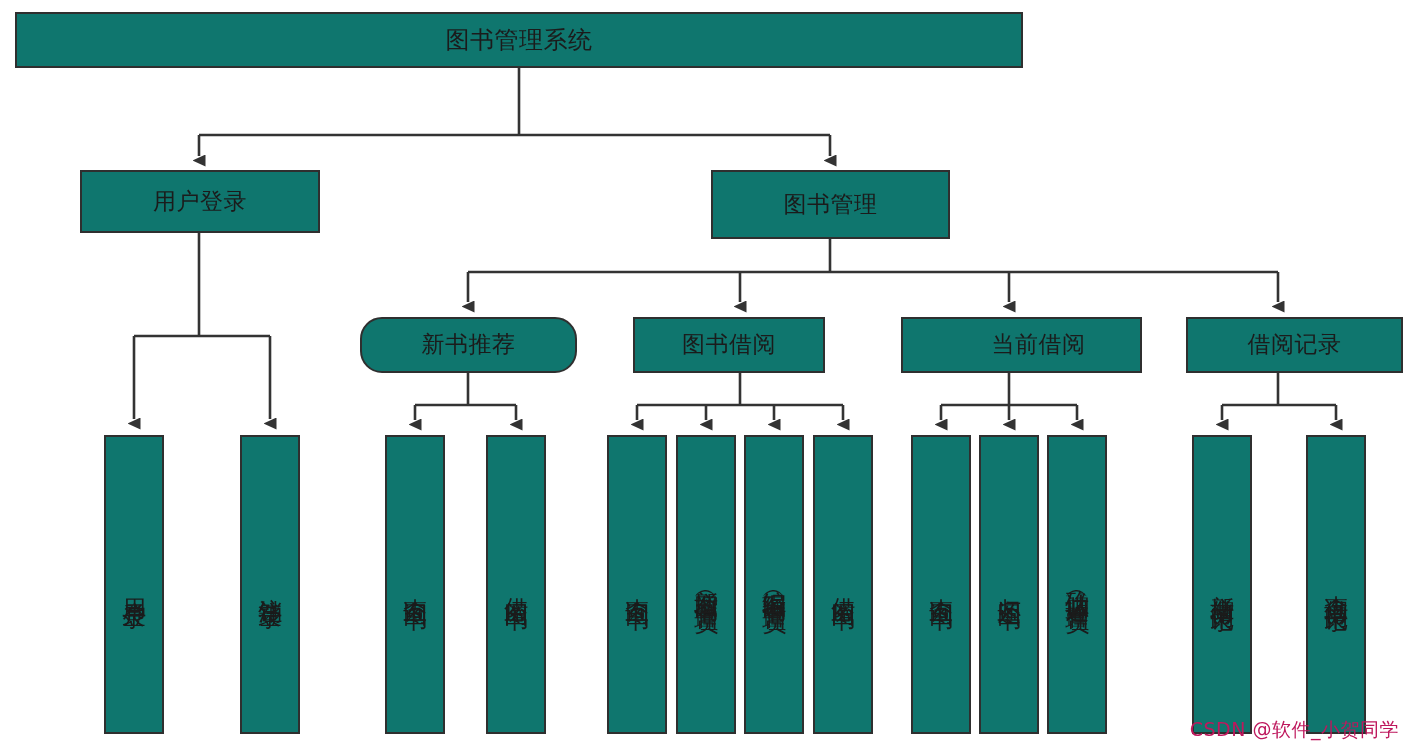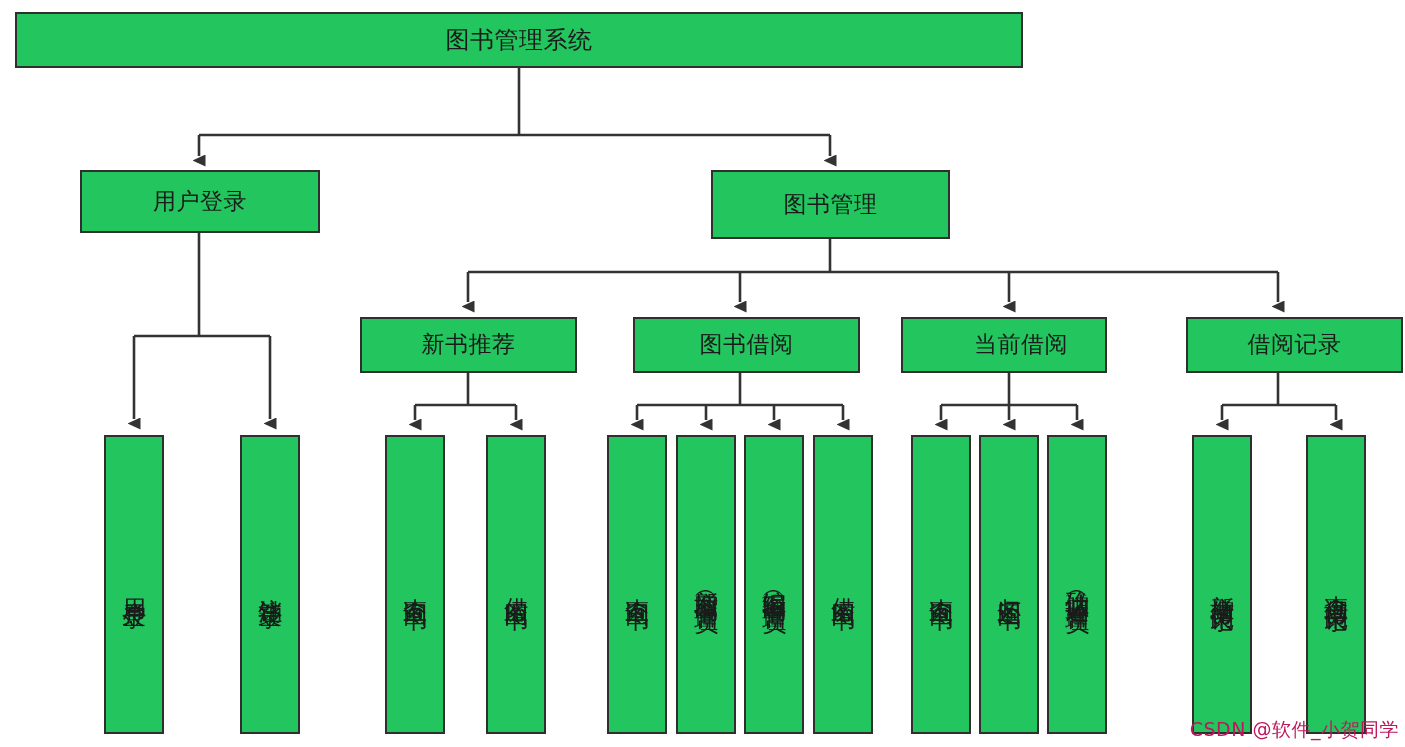--- a/index.html
+++ b/index.html
@@ -18,21 +18,21 @@
   svg#wires{
     position:absolute;
     left:0; top:0;
     width:1405px;
     height:747px;
     pointer-events:none;
   }
   .node{
     position:absolute;
     box-sizing:border-box;
-    background:#22c55e;
+    background:#0f766e;
     border:2.2px solid #2f2f2f;
     display:flex;
     align-items:center;
     justify-content:center;
     text-align:center;
     z-index:3;
   }
   .node .lbl{
     font-size:23px;
     line-height:1.1;
@@ -126,29 +126,29 @@
   </div>
 
   <div class="node" style="left:80px; top:170px; width:240px; height:63px;">
     <span class="lbl">用户登录</span>
   </div>
 
   <div class="node" style="left:711px; top:170px; width:239px; height:69px;">
     <span class="lbl">图书管理</span>
   </div>
 
-  <div class="node" style="left:360px; top:317px; width:217px; height:56px;">
+  <div class="node" style="left:360px; top:317px; width:217px; height:56px;border-radius:22px;">
     <span class="lbl">新书推荐</span>
   </div>
 
-  <div class="node" style="left:633px; top:317px; width:227px; height:56px;">
+  <div class="node" style="left:633px; top:317px; width:192px; height:56px;">
     <span class="lbl">图书借阅</span>
   </div>
 
-  <div class="node" style="left:901px; top:317px; width:206px; height:56px;padding-left:34px;">
+  <div class="node" style="left:901px; top:317px; width:241px; height:56px;padding-left:34px;">
     <span class="lbl">当前借阅</span>
   </div>
 
   <div class="node" style="left:1186px; top:317px; width:217px; height:56px;">
     <span class="lbl">借阅记录</span>
   </div>
 
   <div class="node leaf" style="left:104px; top:435px; width:60px; height:299px;">
     <span class="lbl">用户登录</span>
   </div>

